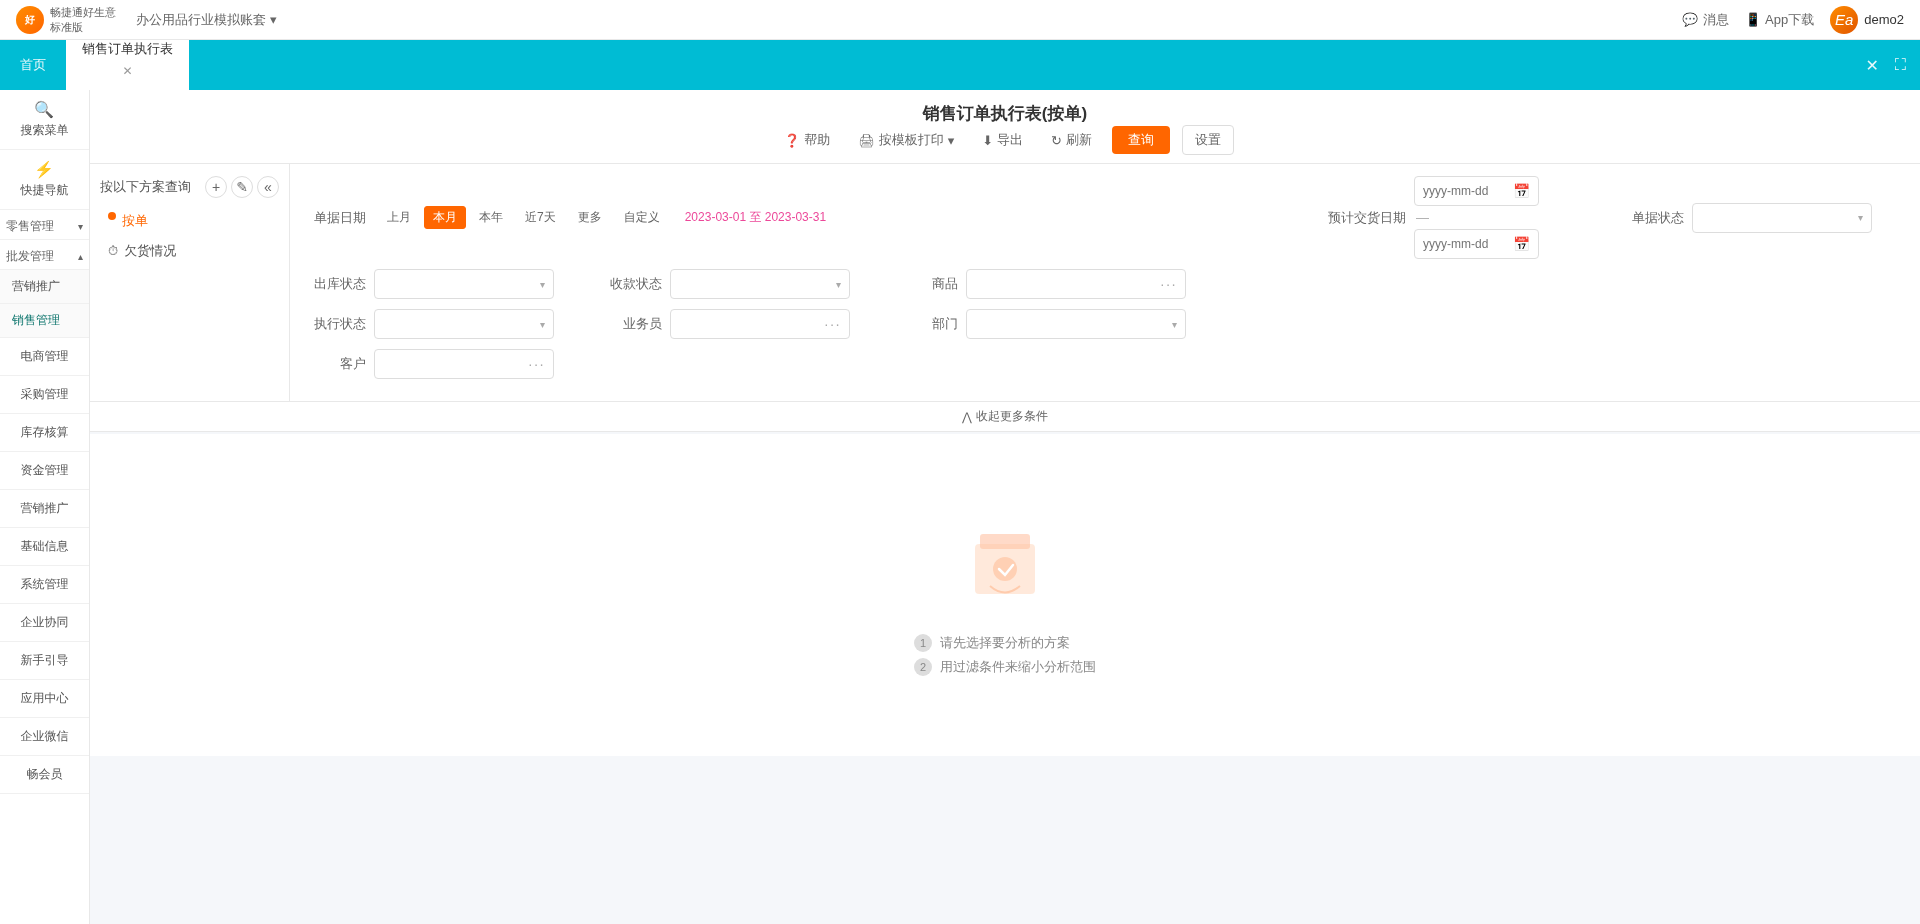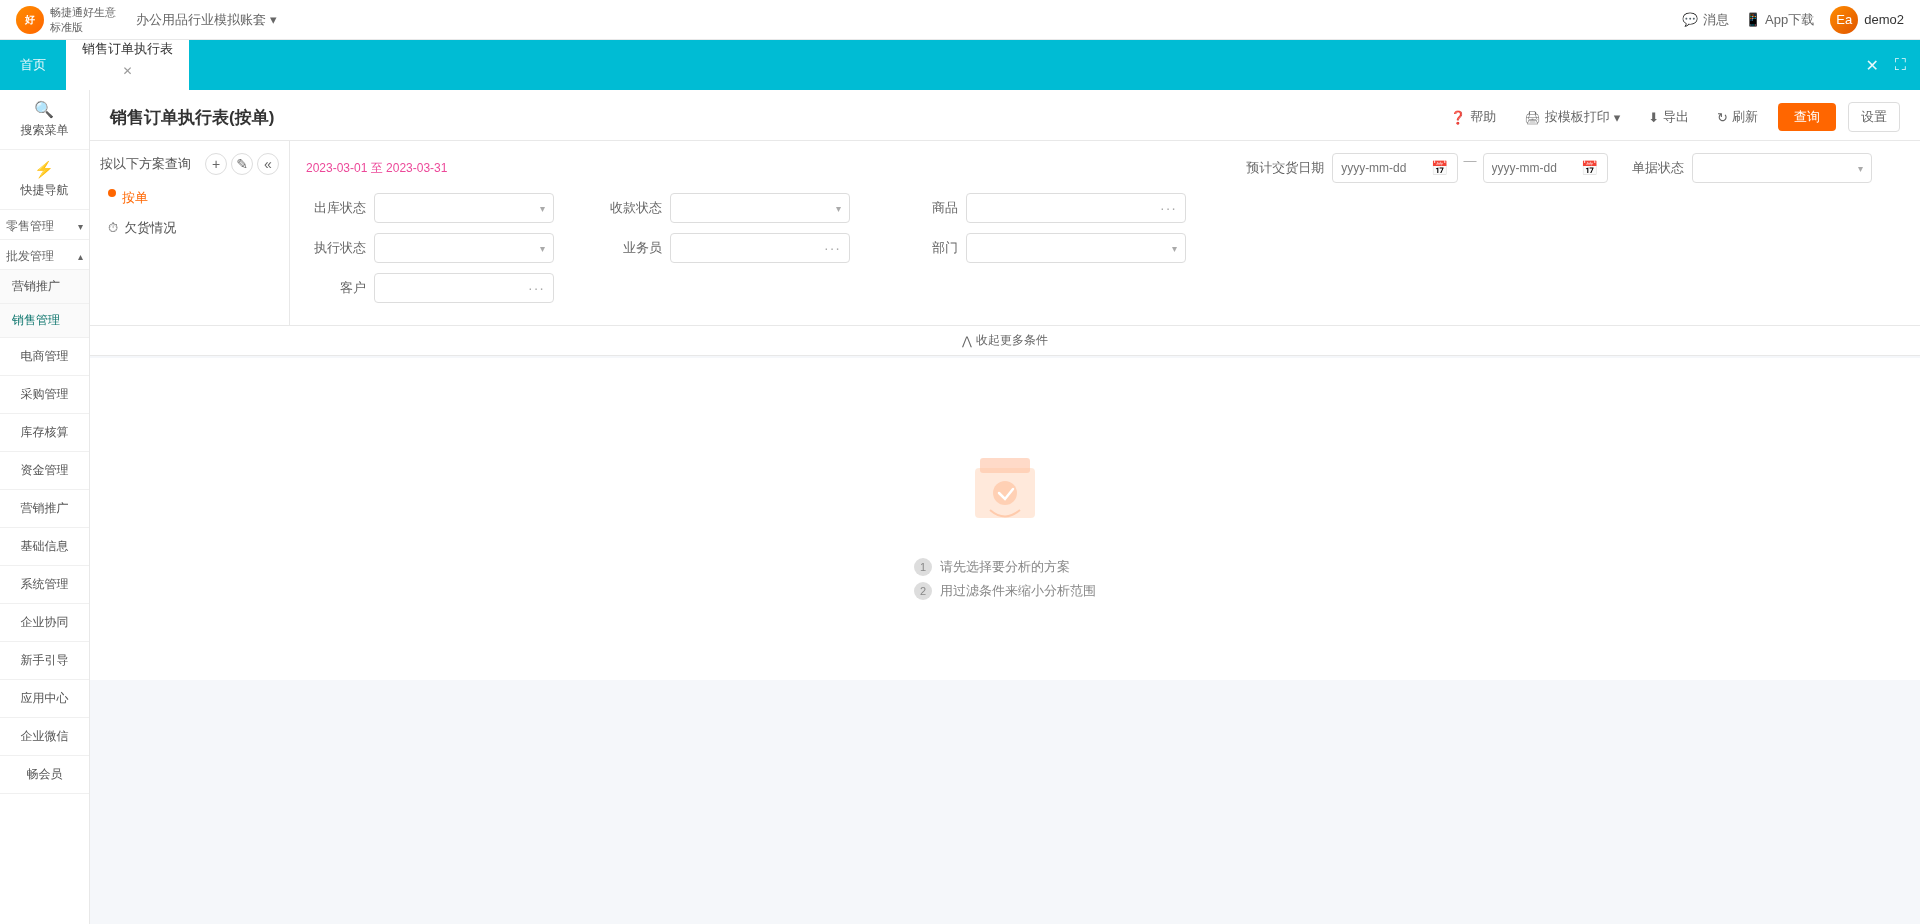--- a/index.html
+++ b/index.html
@@ -73,21 +73,22 @@
     }
     .avatar {
       width: 28px;
       height: 28px;
       border-radius: 50%;
       background: linear-gradient(135deg, #ff8c00, #e05500);
       display: flex;
       align-items: center;
       justify-content: center;
       color: white;
-      font-size: 13px;
+      font-size: 15px;
+      font-style: italic;
     }
 
     
     .tab-bar {
       height: 50px;
       background: #00bcd4;
       display: flex;
       align-items: stretch;
       flex-shrink: 0;
     }
@@ -205,20 +206,21 @@
     }
 
     
     .page-header {
       background: #fff;
       padding: 12px 20px 8px;
       display: flex;
       align-items: center;
       justify-content: space-between;
       border-bottom: 1px solid #e8e8e8;
+      flex-direction: column;
     }
     .page-title {
       font-size: 17px;
       font-weight: 600;
       color: #333;
     }
     .page-actions {
       display: flex;
       align-items: center;
       gap: 12px;
@@ -354,20 +356,21 @@
       min-width: 180px;
       height: 30px;
       cursor: pointer;
     }
     .filter-select .caret { color: #aaa; font-size: 10px; }
     .filter-select .dots { color: #aaa; font-size: 14px; letter-spacing: 1px; }
     .date-range {
       display: flex;
       align-items: flex-start;
       gap: 4px;
+      flex-direction: column;
     }
     .date-input-wrap {
       display: flex;
       align-items: center;
       border: 1px solid #ddd;
       border-radius: 4px;
       background: #fff;
       padding: 4px 8px;
       height: 30px;
       min-width: 120px;
@@ -628,20 +631,31 @@
           </div>
           <div class="owe-item">
             <span>⏱</span>
             <span>欠货情况</span>
           </div>
         </div>
 
         <div class="filter-right">
 
           <div class="filter-row">
+            <div class="filter-field">
+              <span class="filter-label">单据日期</span>
+              <div class="date-quick">
+                <span class="dq-btn">上月</span>
+                <span class="dq-btn active">本月</span>
+                <span class="dq-btn">本年</span>
+                <span class="dq-btn">近7天</span>
+                <span class="dq-btn">更多</span>
+                <span class="dq-btn">自定义</span>
+              </div>
+            </div>
             <div style="font-size:12px;color:#ec4899;">2023-03-01 至 2023-03-31</div>
             <div class="filter-field" style="margin-left:auto;">
               <span class="filter-label">预计交货日期</span>
               <div class="date-range">
                 <div class="date-input-wrap">
                   <input type="text" placeholder="yyyy-mm-dd" style="">
                   <span class="date-icon">📅</span>
                 </div>
                 <span class="date-sep">—</span>
                 <div class="date-input-wrap">

